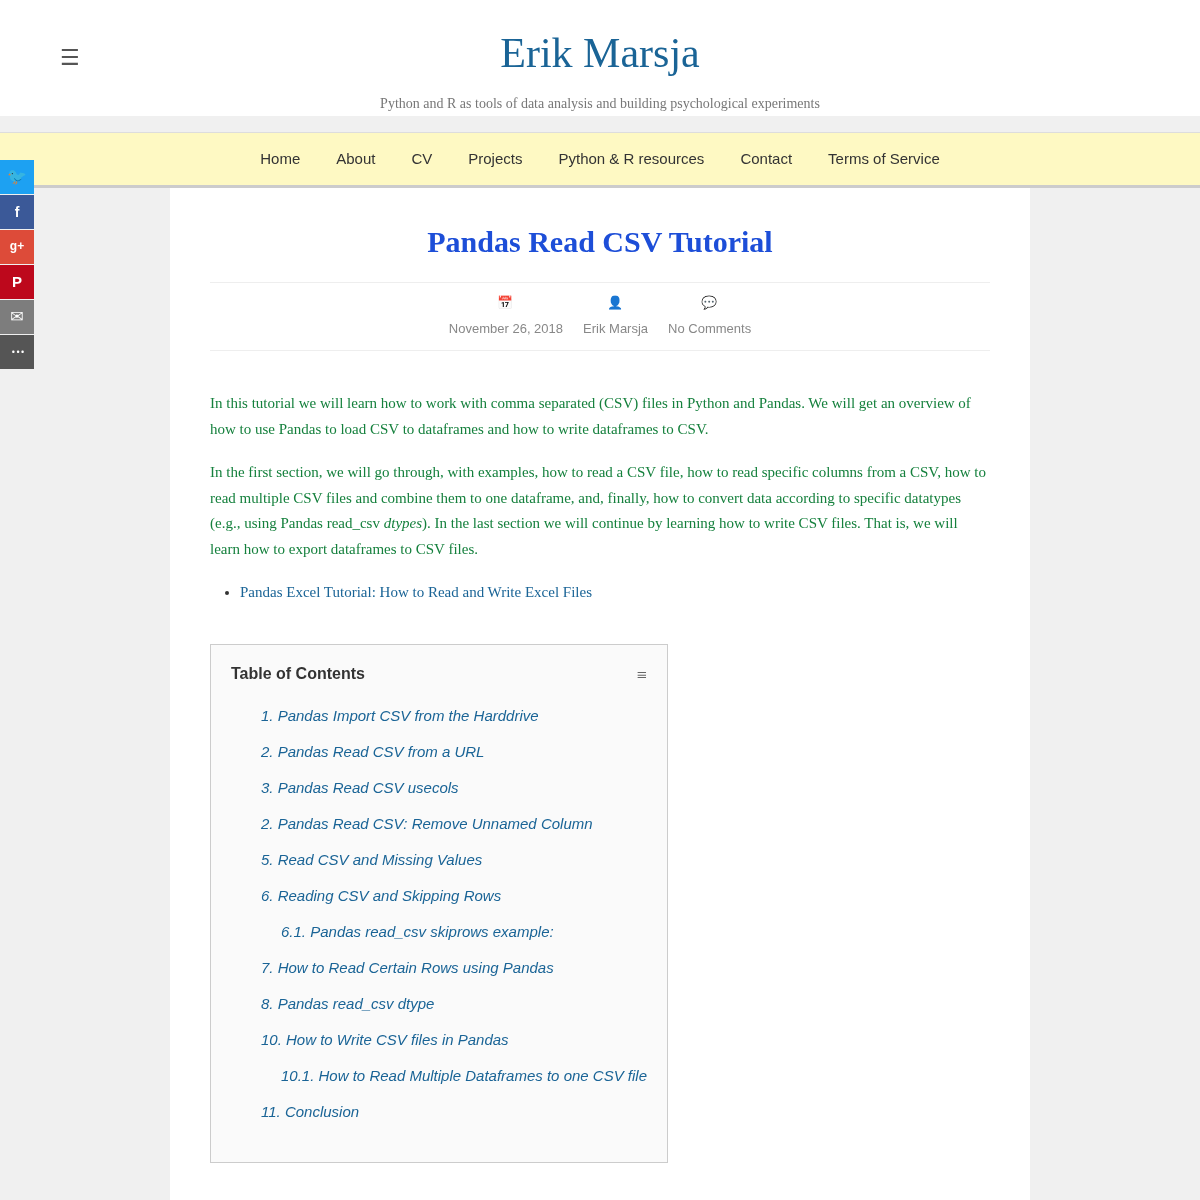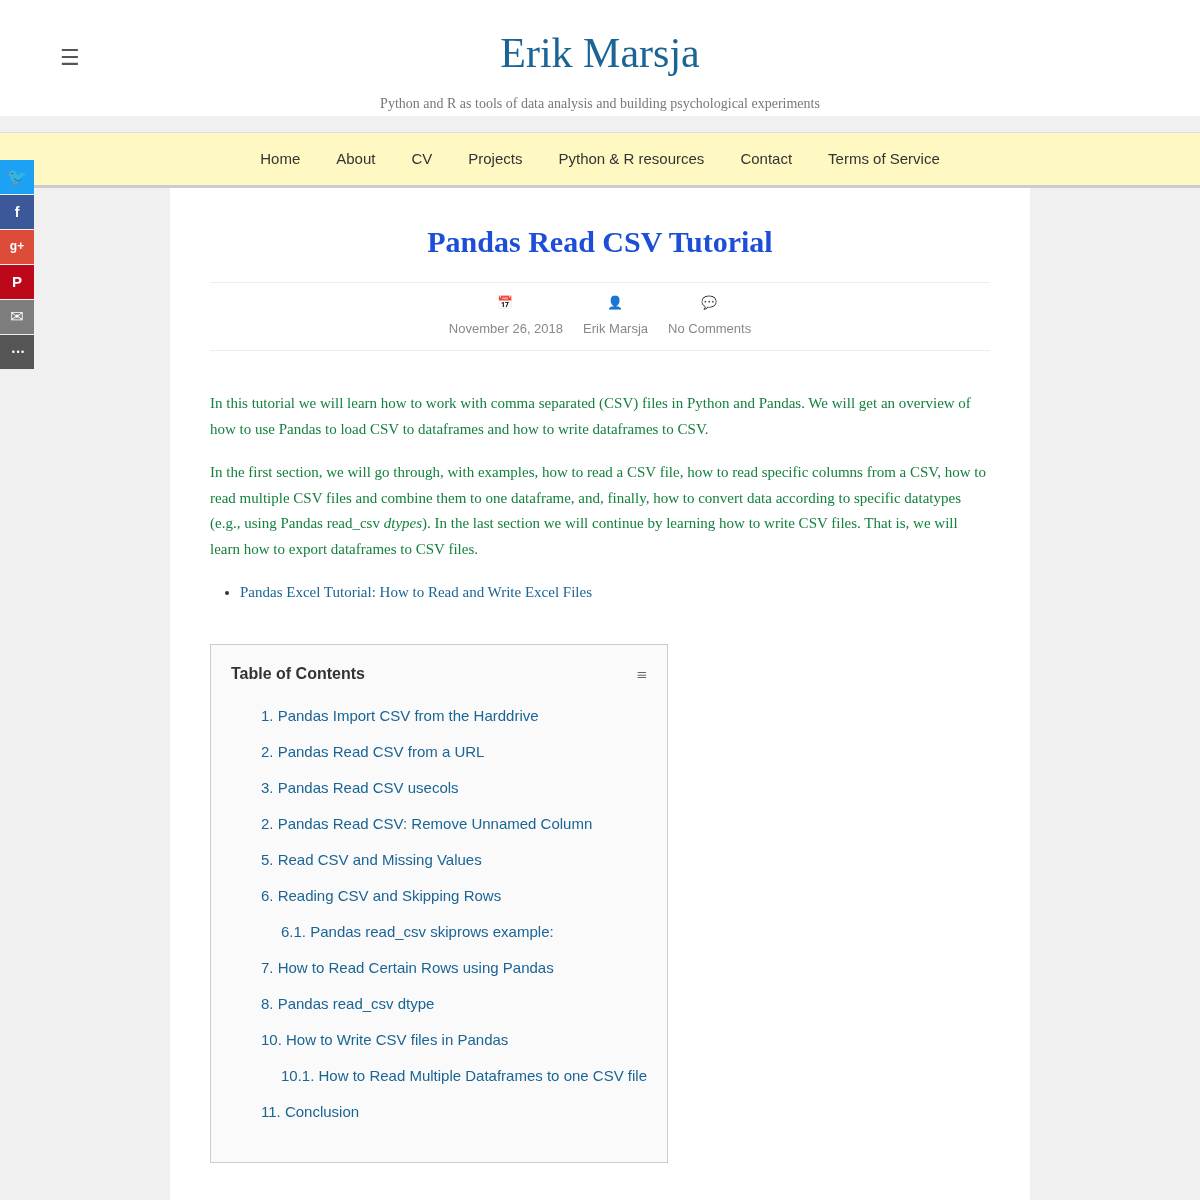--- a/index.html
+++ b/index.html
@@ -184,20 +184,21 @@
       padding: 0;
       margin: 0;
     }
     .toc-list li {
       padding: 2px 0;
       font-size: 14px;
       font-family: Arial, sans-serif;
     }
     .toc-list li a {
       color: #1a6496;
+      font-style: italic;
     }
     .toc-list .toc-sub {
       padding-left: 20px;
     }
 
     
     .icon-calendar::before { content: "📅"; font-size: 13px; }
     .icon-user::before { content: "👤"; font-size: 13px; }
     .icon-comment::before { content: "💬"; font-size: 13px; }
   </style>

